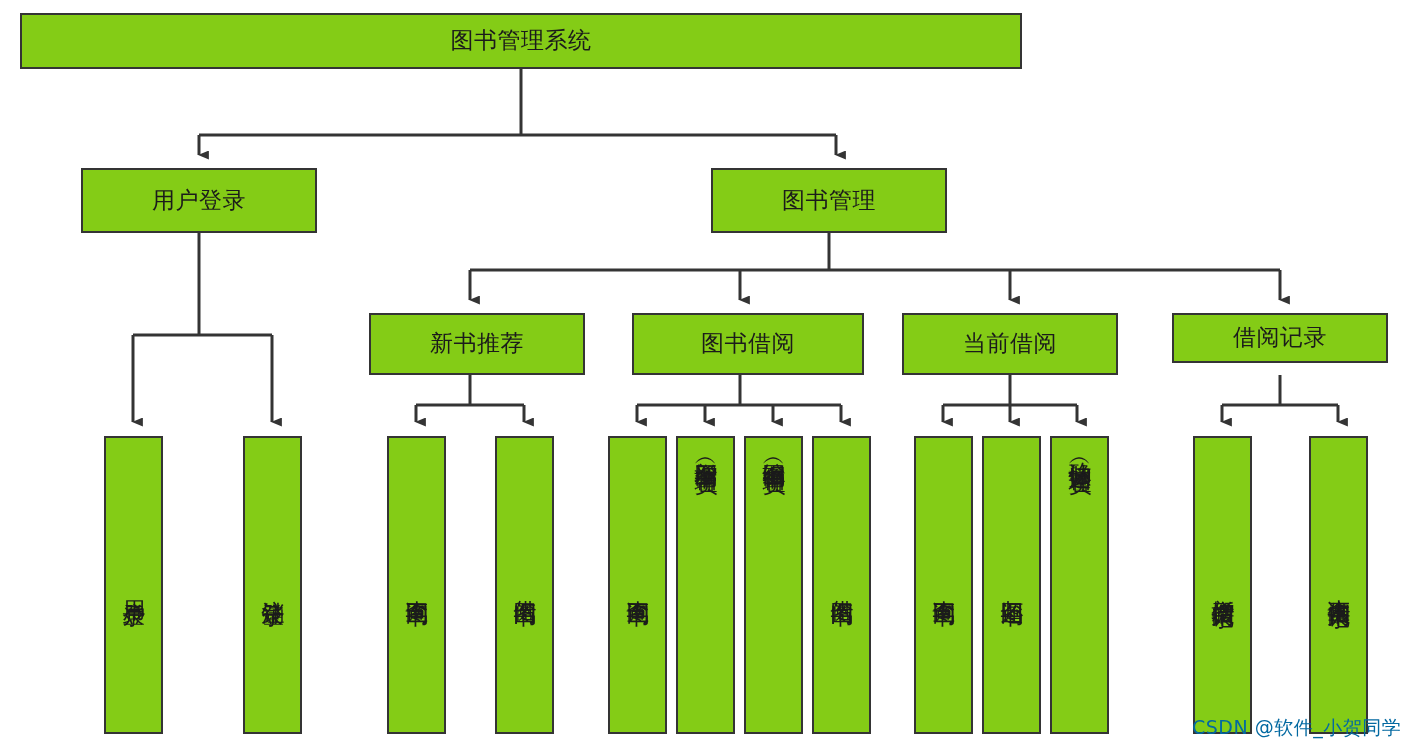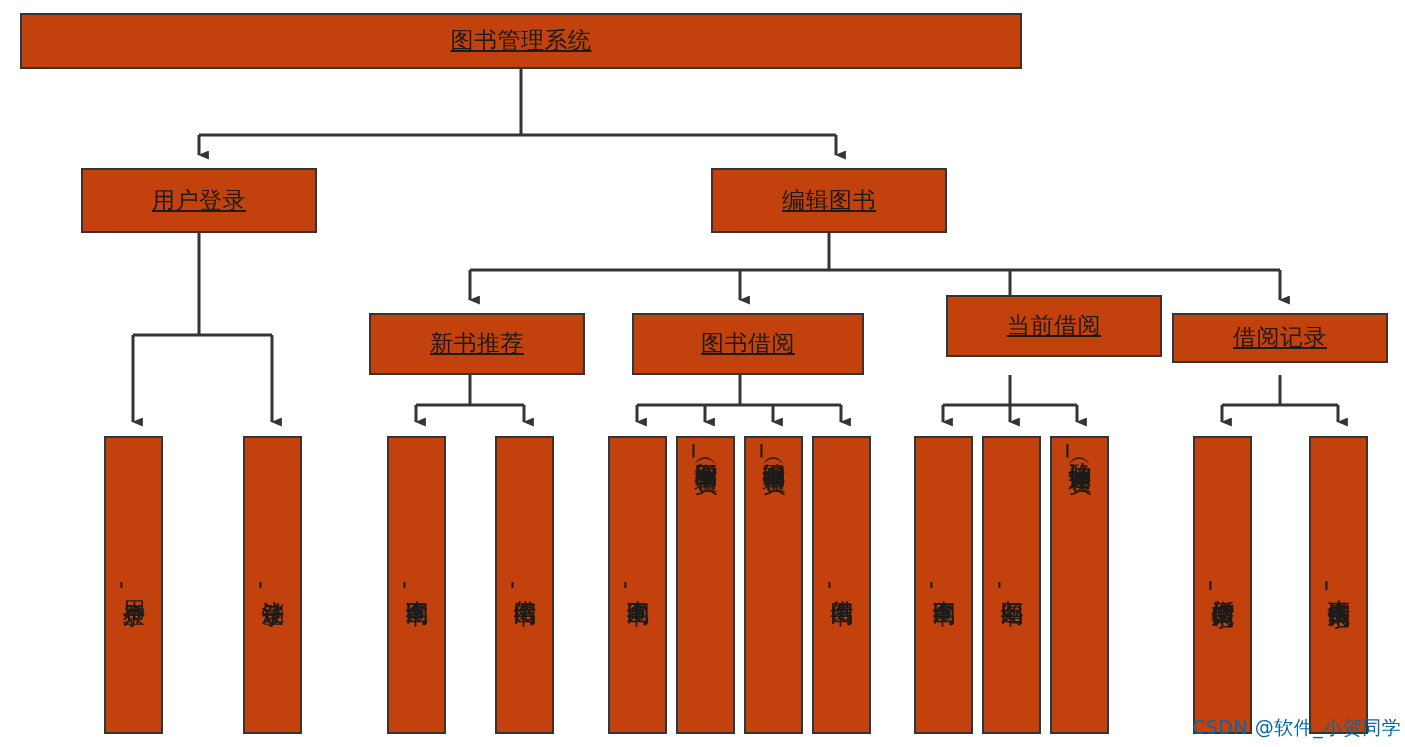--- a/index.html
+++ b/index.html
@@ -21,27 +21,26 @@
     position: absolute;
     left: 0;
     top: 0;
     width: 1405px;
     height: 747px;
     pointer-events: none;
   }
   .node {
     position: absolute;
     box-sizing: border-box;
-    background: #c2410c;
+    background: #84cc16;
     border: 2px solid #343434;
     display: flex;
     align-items: center;
     justify-content: center;
     color: #1b1b1b;
-    text-decoration: underline;
   }
   .node .lbl {
     display: block;
     text-align: center;
     line-height: 1.18;
   }
   
   .node.horiz .lbl {
     font-size: 23px;
     letter-spacing: 0.5px;
@@ -130,30 +129,30 @@
   </svg>
 
   <div class="node root horiz" style="left:20px; top:13px; width:1002px; height:56px;">
     <span class="lbl">图书管理系统</span>
   </div>
 
   <div class="node horiz" style="left:81px; top:168px; width:236px; height:65px;">
     <span class="lbl">用户登录</span>
   </div>
   <div class="node horiz" style="left:711px; top:168px; width:236px; height:65px;">
-    <span class="lbl">编辑图书</span>
+    <span class="lbl">图书管理</span>
   </div>
 
   <div class="node horiz" style="left:362px; top:313px; width:216px; height:62px;margin-left:7px;">
     <span class="lbl">新书推荐</span>
   </div>
   <div class="node horiz" style="left:632px; top:313px; width:232px; height:62px;">
     <span class="lbl">图书借阅</span>
   </div>
-  <div class="node horiz" style="left:902px; top:295px; width:216px; height:62px;margin-left:44px;">
+  <div class="node horiz" style="left:902px; top:313px; width:216px; height:62px;">
     <span class="lbl">当前借阅</span>
   </div>
   <div class="node horiz" style="left:1172px; top:313px; width:216px; height:50px;">
     <span class="lbl">借阅记录</span>
   </div>
 
   <div class="node vert centered" style="left:104px; top:436px; width:59px; height:298px;">
     <span class="lbl">用户登录</span>
   </div>
   <div class="node vert centered" style="left:243px; top:436px; width:59px; height:298px;">

